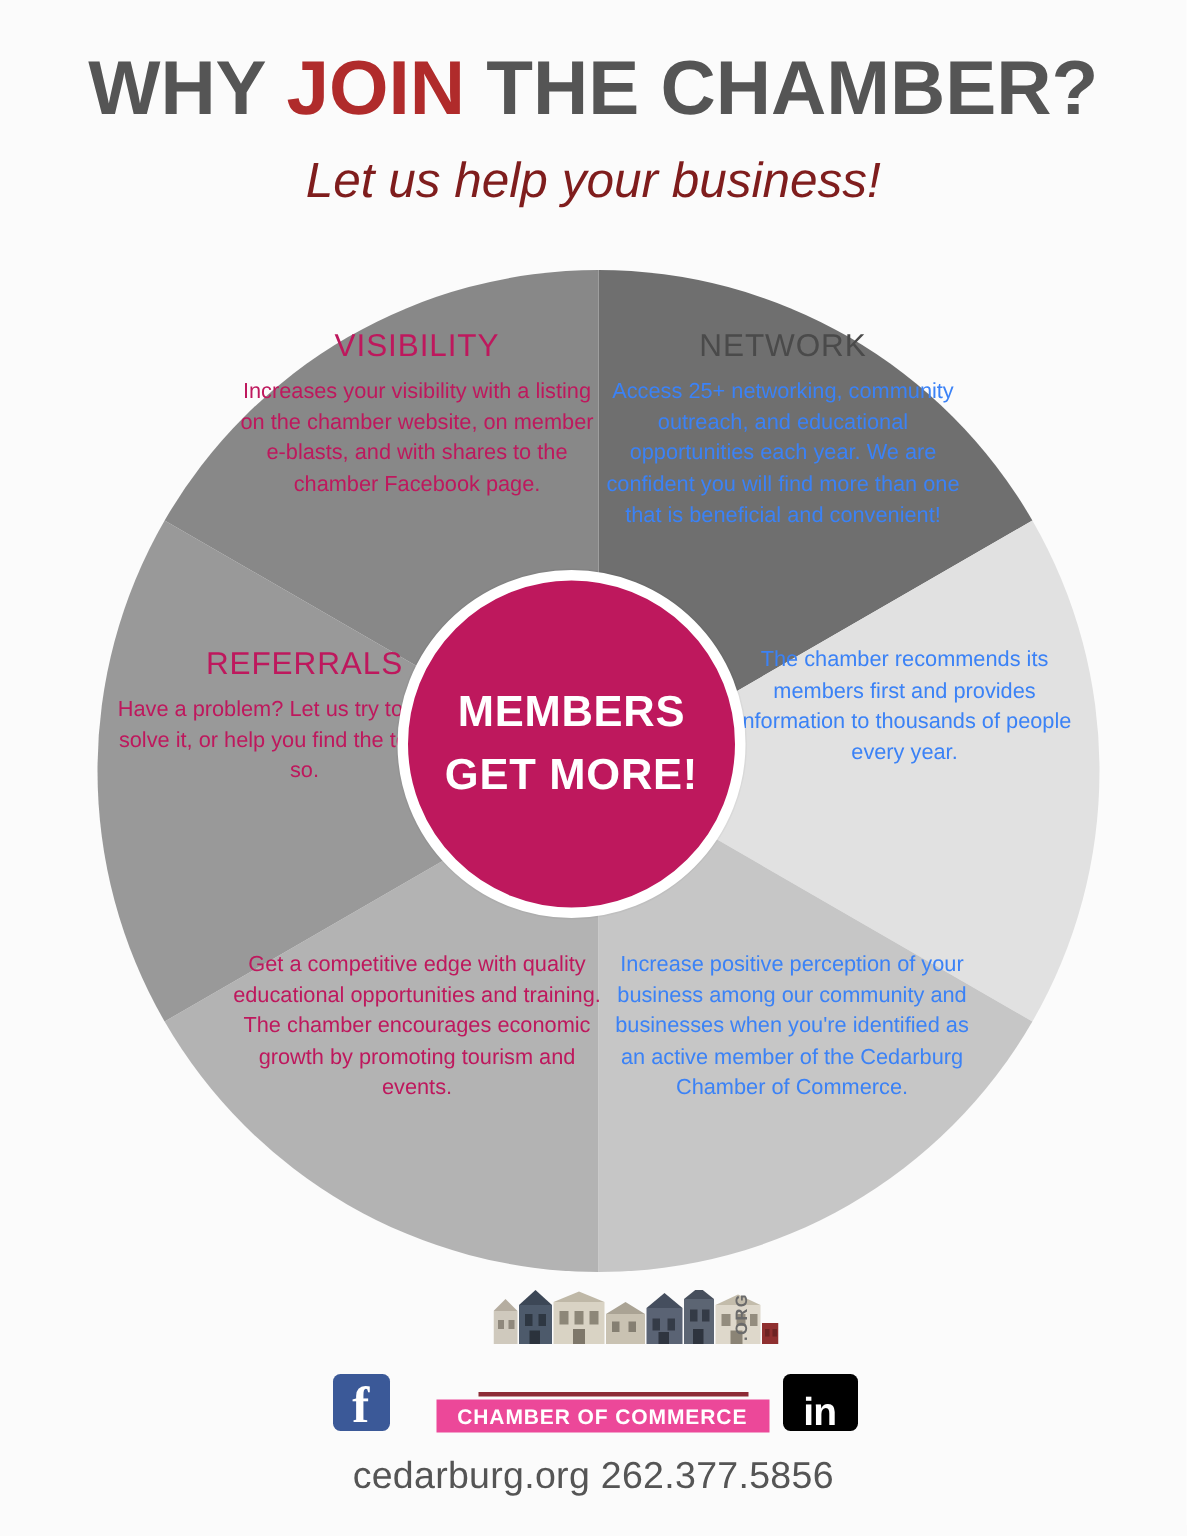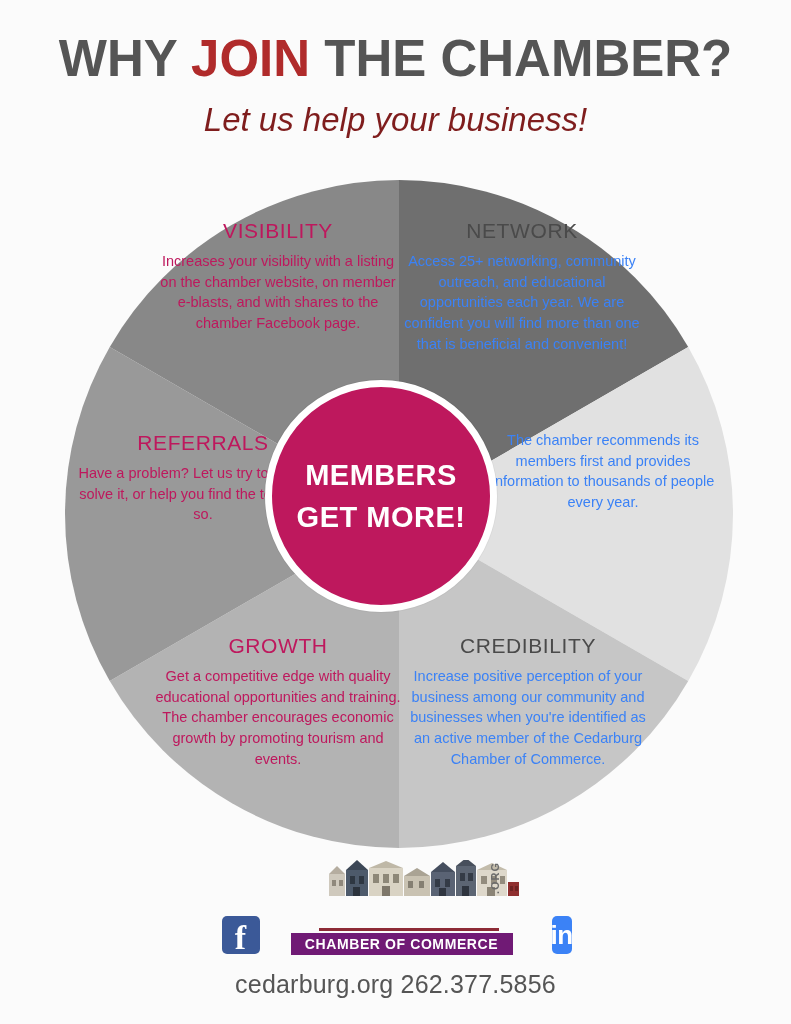--- a/index.html
+++ b/index.html
@@ -112,23 +112,23 @@
     background: #3b5998;
     display: flex; align-items: flex-end; justify-content: center;
   }
   #fb-icon span {
     color: #ffffff; font-size: 34px; font-weight: bold;
     font-family: "Liberation Serif", serif;
     line-height: 0.95;
   }
   #li-icon {
     position: absolute; right: 4px; top: 58px;
-    width: 20px; height: 38px; border-radius: 5px;
-    background: #3b82f6;
-    display: flex; align-items: center; justify-content: center;
+    width: 50px; height: 38px; border-radius: 5px;
+    background: #000000;
+    display: flex; align-items: flex-end; justify-content: center;
   }
   #li-icon span {
     color: #ffffff; font-size: 26px; font-weight: bold;
     letter-spacing: -0.5px; line-height: 1;
   }
 
   #logo-core { position: absolute; left: 55px; top: 0; width: 252px; height: 100px; }
 
   #skyline { position: absolute; left: 58px; top: 2px; width: 190px; height: 36px; }
 
@@ -152,21 +152,21 @@
     transform-origin: left top;
     white-space: nowrap;
   }
   #logo-rule {
     position: absolute; left: 48px; top: 70px;
     width: 180px; height: 3px; background: #8d2b36;
   }
   #logo-banner {
     position: absolute; left: 20px; top: 75px;
     width: 222px; height: 22px;
-    background: #701a75;
+    background: #ec4899;
     display: flex; align-items: center; justify-content: center;
   }
   #logo-banner span {
     color: #ffffff; font-size: 14px; font-weight: bold;
     letter-spacing: 0.6px; white-space: nowrap;
   }
 
   #contact-row {
     margin-top: 12px;
     font-size: 25px;
@@ -205,26 +205,24 @@
     <div class="wedge-label dark-text" id="lbl-network">
       <div class="wedge-title">NETWORK</div>
       <div class="wedge-body">Access 25+ networking, community outreach, and educational opportunities each year. We are confident you will find more than one that is beneficial and convenient!</div>
     </div>
 
     <div class="wedge-label dark-text" id="lbl-referrals">
       <div class="wedge-body">The chamber recommends its members first and provides information to thousands of people every year.</div>
     </div>
 
     <div class="wedge-label dark-text" id="lbl-credibility">
-      <div class="wedge-title">CREDIBILITY</div>
       <div class="wedge-body">Increase positive perception of your business among our community and businesses when you're identified as an active member of the Cedarburg Chamber of Commerce.</div>
     </div>
 
     <div class="wedge-label light-text" id="lbl-growth">
-      <div class="wedge-title">GROWTH</div>
       <div class="wedge-body">Get a competitive edge with quality educational opportunities and training. The chamber encourages economic growth by promoting tourism and events.</div>
     </div>
 
     <div class="wedge-label light-text" id="lbl-advocacy">
       <div class="wedge-title">REFERRALS</div>
       <div class="wedge-body">Have a problem? Let us try to help you solve it, or help you find the tools to do so.</div>
     </div>
 
     <div id="center-circle">
       <div class="cl">MEMBERS</div>

